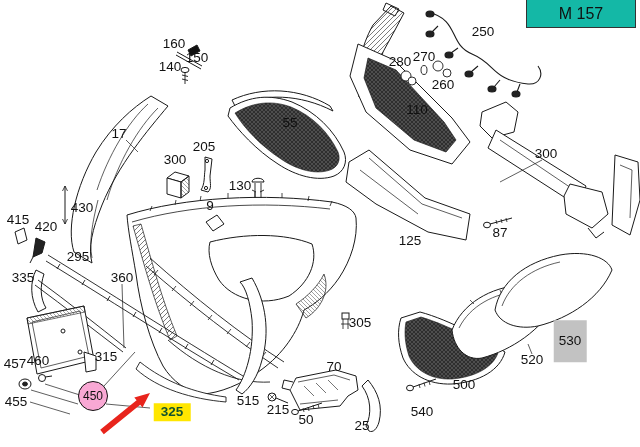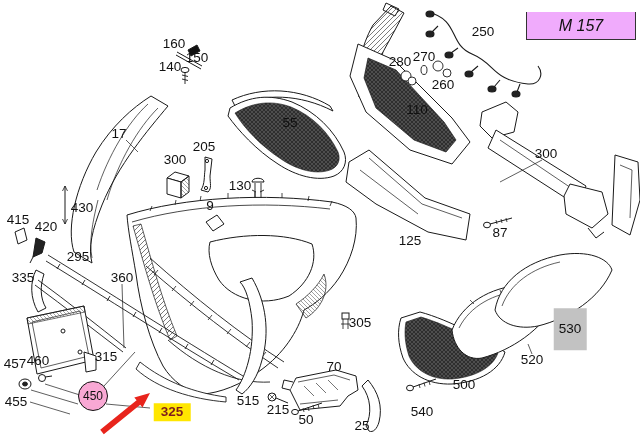--- a/index.html
+++ b/index.html
@@ -1,27 +1,27 @@
 <!DOCTYPE html>
 <html><head>
 <meta charset="utf-8">
 <style>
   html,body{margin:0;padding:0;}
   body{width:640px;height:447px;background:#ffffff;position:relative;overflow:hidden;
        font-family:"Liberation Sans", sans-serif;color:#111;}
   #art{position:absolute;left:0;top:0;}
   .pl{position:absolute;transform:translate(-50%,-50%);font-size:13.5px;line-height:1;
       white-space:nowrap;color:#111;z-index:5;}
-  .pl.sel{background:#FFE600;color:#7f1d1d;font-weight:bold;padding:2px 7px;z-index:6;}
-  .pl.dim{background:#C2C2C2;color:#111;padding:14px 5px;}
+  .pl.sel{background:#FFE600;color:#14532d;font-weight:bold;padding:2px 7px;z-index:6;}
+  .pl.dim{background:#C2C2C2;color:#111;padding:14px 5px;margin-top:12px;}
   .pl.circ{width:28px;height:28px;border:1.4px solid #111;border-radius:50%;
            background:#f9a8d4;font-size:12px;display:flex;align-items:center;justify-content:center;}
-  .model-box{position:absolute;right:4px;top:12px;width:108px;height:27px;
-             border:1px solid #333;border-top:none;background:#f0abfc;z-index:7;
-             display:flex;align-items:center;justify-content:center;font-size:16px;font-style:italic;}
+  .model-box{position:absolute;right:4px;top:0;width:108px;height:27px;
+             border:1px solid #333;border-top:none;background:#14b8a6;z-index:7;
+             display:flex;align-items:center;justify-content:center;font-size:16px;}
 </style>
 </head>
 <body>
 
 <svg id="art" width="640" height="447" viewBox="0 0 640 447">
   <defs>
     <pattern id="mesh" width="4" height="4" patternUnits="userSpaceOnUse">
       <rect width="4" height="4" fill="#2e2e2e"></rect>
       <path d="M0,4 L4,0 M0,0 L4,4" stroke="#777" stroke-width="0.45"></path>
     </pattern>

